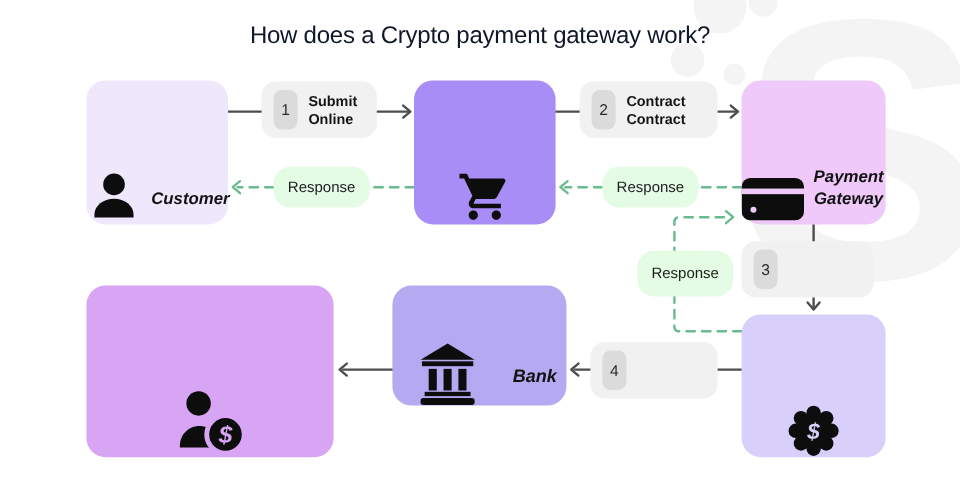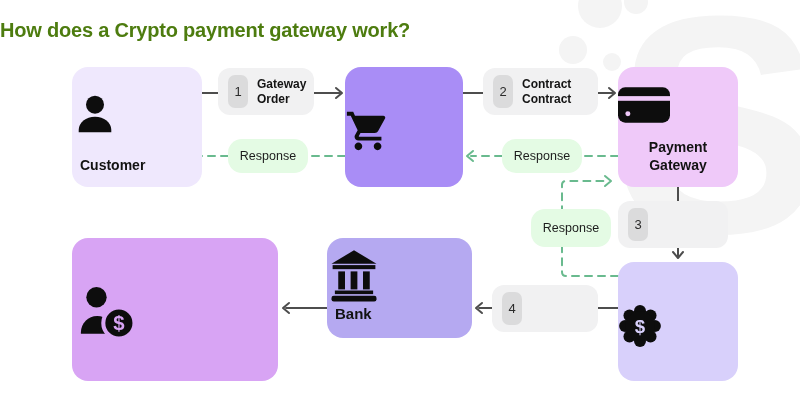--- a/index.html
+++ b/index.html
@@ -1,28 +1,28 @@
 <!DOCTYPE html>
 <html><head>
 <meta charset="utf-8">
 <style>
   html,body{margin:0;padding:0;}
   body{
     width:800px;height:400px;position:relative;overflow:hidden;background:#ffffff;
     font-family:"Liberation Sans","DejaVu Sans",sans-serif;
   }
   .title{
-    position:absolute;left:0;right:0;top:19px;text-align:left;
-    font-size:20px;font-weight:700;color:#4d7c0f;letter-spacing:-0.2px;
+    position:absolute;left:0;right:0;top:19px;text-align:center;
+    font-size:20px;font-weight:400;color:#0f172a;letter-spacing:-0.2px;
   }
   svg.layer{position:absolute;left:0;top:0;pointer-events:none;}
   svg.layer path{fill:none;stroke-width:2;stroke-linecap:round;stroke-linejoin:round;}
   svg.layer path.dash{stroke-dasharray:7 6;}
   .node{
-    position:absolute;border-radius:16px;display:flex;flex-direction:column;align-items:flex-start;
+    position:absolute;border-radius:16px;display:flex;flex-direction:row;align-items:flex-end;font-style:italic;
   }
   .node-icon{flex:1;display:flex;align-items:center;justify-content:center;padding-top:8px;}
   .node-label{
     font-weight:700;font-size:14px;color:#121212;text-align:center;
     line-height:1.3;margin-bottom:13px;padding:0 8px;
   }
   .node-label.big{font-size:15px;margin-bottom:15px;}
   .step{
     position:absolute;border-radius:12px;display:flex;align-items:center;gap:9px;padding:0 10px;
   }
@@ -73,21 +73,21 @@
     <path class="dash" d="M502 156 L471 156"></path>
     <path d="M473 151 L467 156 L473 161"></path>
     <path class="dash" d="M618 156 L582 156"></path>
     <path class="dash" d="M618 276 L566 276 Q562 276 562 272 L562 185 Q562 181 566 181 L604 181"></path>
     <path d="M605 176 L611 181 L605 186"></path>
   </g>
 </svg>
 
 <div class="title">How does a Crypto payment gateway work?</div>
 
-<div class="node" style="left: 72px; top: 67px; width: 130px; height: 120px; background: rgb(239, 232, 253);">
+<div class="node" style="left: 72px; top: 67px; width: 118px; height: 120px; background: rgb(239, 232, 253);">
   <div class="node-icon">
     <svg viewBox="0 0 24 24" width="46" height="46">
         <g fill="#0d0d0d">
       <circle cx="12" cy="6.6" r="4.7"></circle>
       <path d="M3.5 21v-1.2c0-3.9 3.8-6.9 8.5-6.9s8.5 3 8.5 6.9V21z"></path>
     </g>
       </svg>
   </div>
   <div class="node-label">Customer</div>
 </div>
@@ -157,21 +157,21 @@
           <circle cx="29.55" cy="10.45" r="5.5"></circle>
         <circle cx="20" cy="20" r="13.5"></circle>
       </g>
       <text x="20" y="26" text-anchor="middle" font-size="17" font-weight="bold" fill="#D8D0FB">$</text>
     </svg>
   </div>
 </div>
 
 <div class="step" style="left: 218px; top: 68px; width: 76px; height: 47px; background: rgb(241, 241, 242);">
   <div class="step-num" style="background: rgb(219, 219, 220);">1</div>
-  <div class="step-label">Gateway Order</div>
+  <div class="step-label">Submit Online</div>
 </div>
 
 <div class="step" style="left: 483px; top: 68px; width: 95px; height: 47px; background: rgb(241, 241, 242);">
   <div class="step-num" style="background: rgb(219, 219, 220);">2</div>
   <div class="step-label">Contract Contract</div>
 </div>
 
 <div class="step" style="left: 618px; top: 201px; width: 90px; height: 47px; background: rgb(241, 241, 242);">
   <div class="step-num" style="background: rgb(219, 219, 220);">3</div>
 </div>

